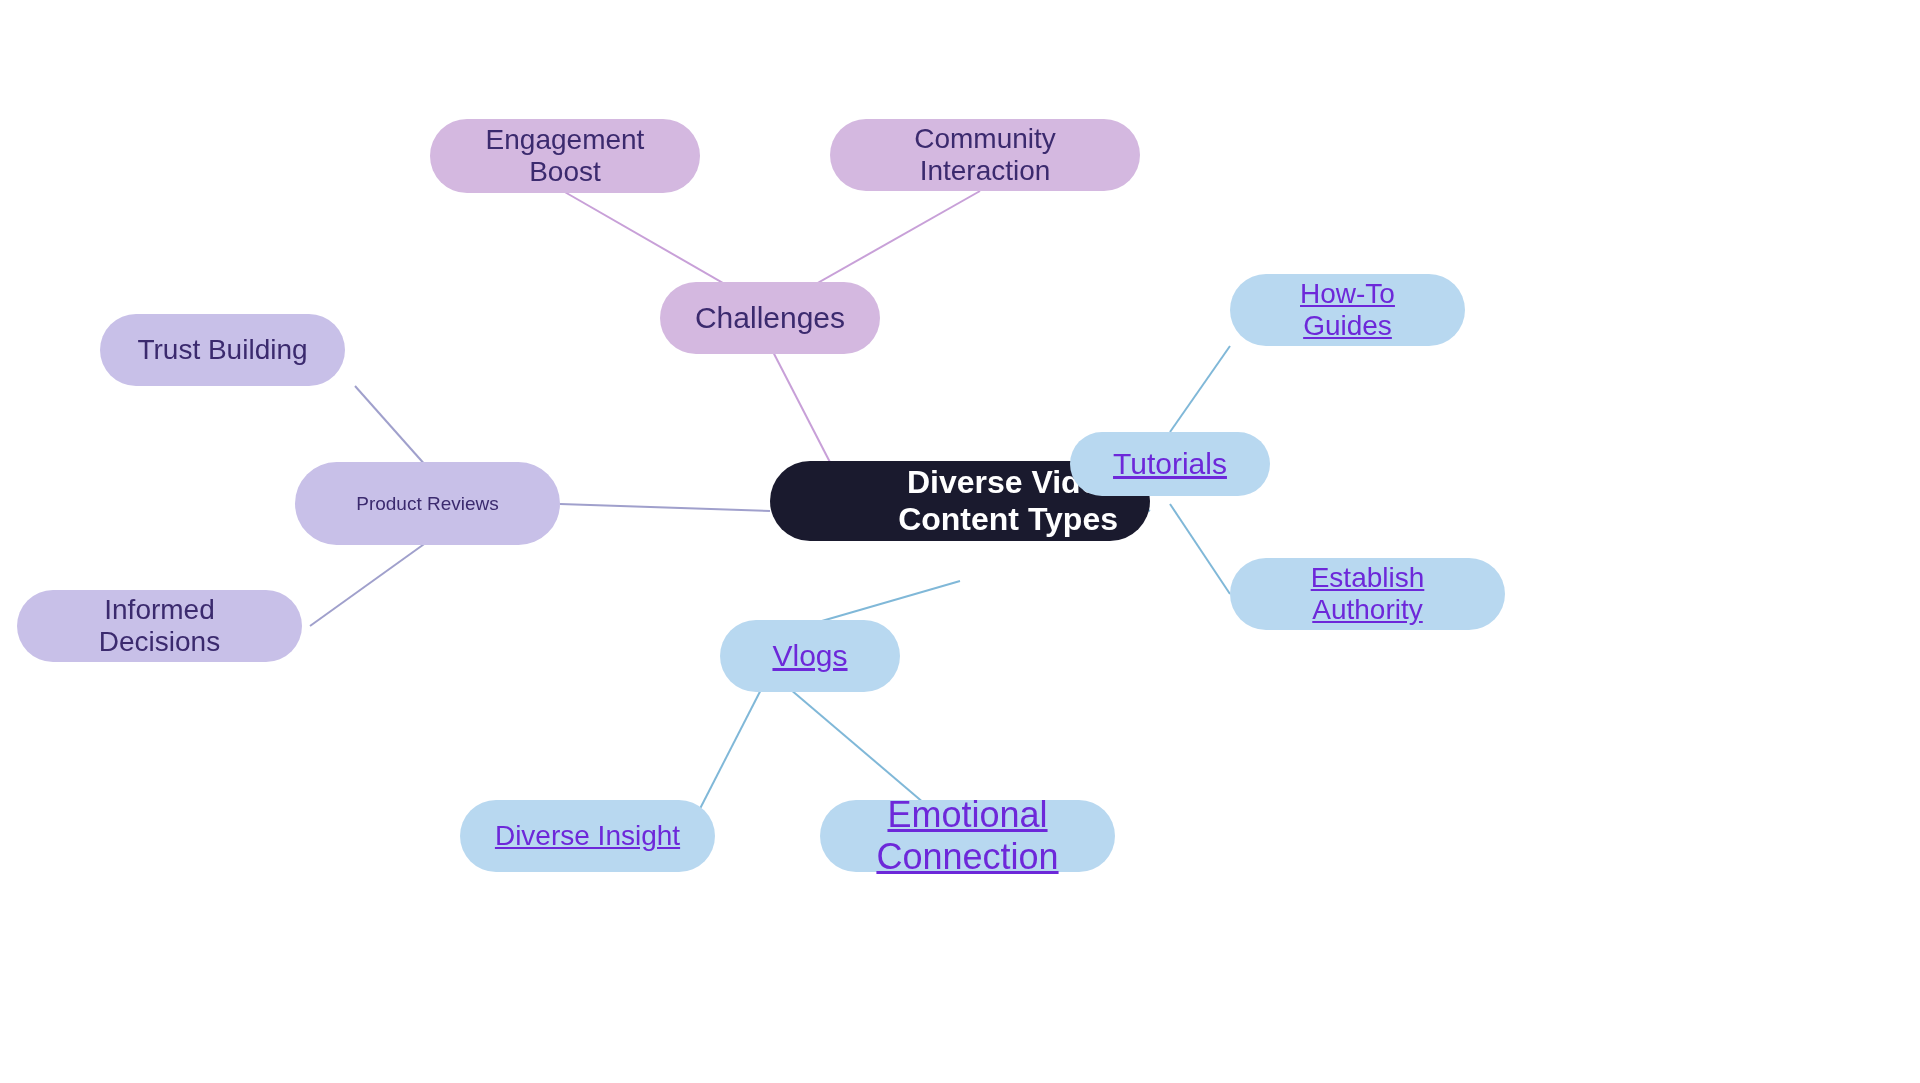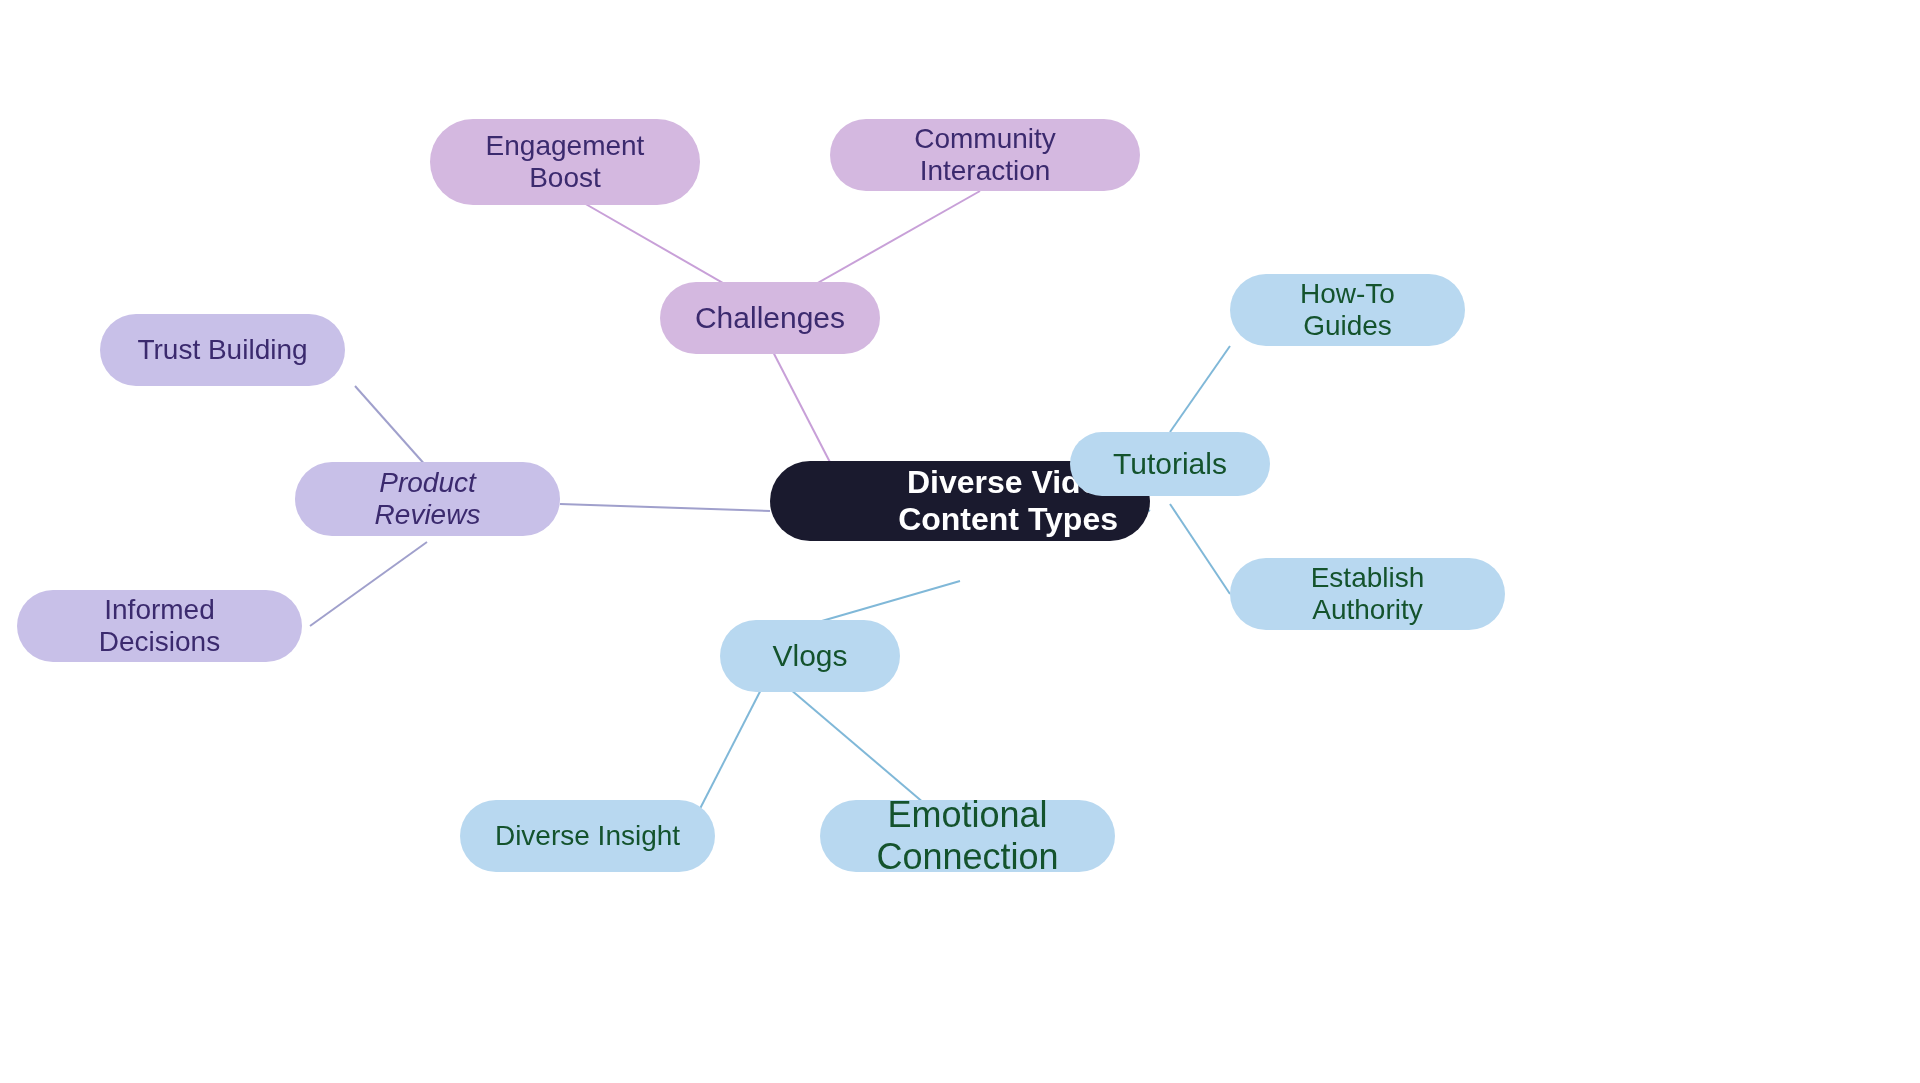--- a/index.html
+++ b/index.html
@@ -44,22 +44,23 @@
       color: #3b2a6e;
       border-radius: 50px;
     }
     .node-lavender {
       background: #c8c0e8;
       color: #3b2a6e;
       border-radius: 50px;
     }
     .node-blue {
       background: #b8d8f0;
-      color: #14532d;
+      color: #6d28d9;
       border-radius: 50px;
+      text-decoration: underline;
     }
   </style>
 </head>
 <body>
 
 <svg id="mind-map-lines" xmlns="http://www.w3.org/2000/svg">
 
   <line x1="850" y1="501" x2="770" y2="346" stroke="#c8a0d8" stroke-width="2"></line>
 
   <line x1="770" y1="310" x2="563" y2="191" stroke="#c8a0d8" stroke-width="2"></line>
@@ -82,25 +83,25 @@
 
   <line x1="770" y1="672" x2="685" y2="838" stroke="#80b8d8" stroke-width="2"></line>
 
   <line x1="770" y1="672" x2="965" y2="838" stroke="#80b8d8" stroke-width="2"></line>
 </svg>
 
 <div class="node node-center" style="left: 770px; top: 461px; text-align: right;">Diverse Video Content Types</div>
 
 <div class="node node-purple" style="left: 660px; top: 282px; width: 220px; height: 72px; font-size: 30px;">Challenges</div>
 
-<div class="node node-purple" style="left: 430px; top: 119px; width: 270px; height: 86px; font-size: 28px;">Engagement Boost</div>
+<div class="node node-purple" style="left: 430px; top: 119px; width: 270px; height: 74px; font-size: 28px;">Engagement Boost</div>
 
 <div class="node node-purple" style="left: 830px; top: 119px; width: 310px; height: 72px; font-size: 28px;">Community Interaction</div>
 
-<div class="node node-lavender" style="left: 295px; top: 462px; width: 265px; height: 74px; font-size: 28px; font-style: italic;">Product Reviews</div>
+<div class="node node-lavender" style="left: 295px; top: 462px; width: 265px; height: 83px; font-size: 19px;">Product Reviews</div>
 
 <div class="node node-lavender" style="left: 100px; top: 314px; width: 245px; height: 72px; font-size: 28px;">Trust Building</div>
 
 <div class="node node-lavender" style="left: 17px; top: 590px; width: 285px; height: 72px; font-size: 28px;">Informed Decisions</div>
 
 <div class="node node-blue" style="left: 1070px; top: 432px; width: 200px; height: 64px; font-size: 30px;">Tutorials</div>
 
 <div class="node node-blue" style="left: 1230px; top: 274px; width: 235px; height: 72px; font-size: 28px;">How-To Guides</div>
 
 <div class="node node-blue" style="left: 1230px; top: 558px; width: 275px; height: 72px; font-size: 28px;">Establish Authority</div>

